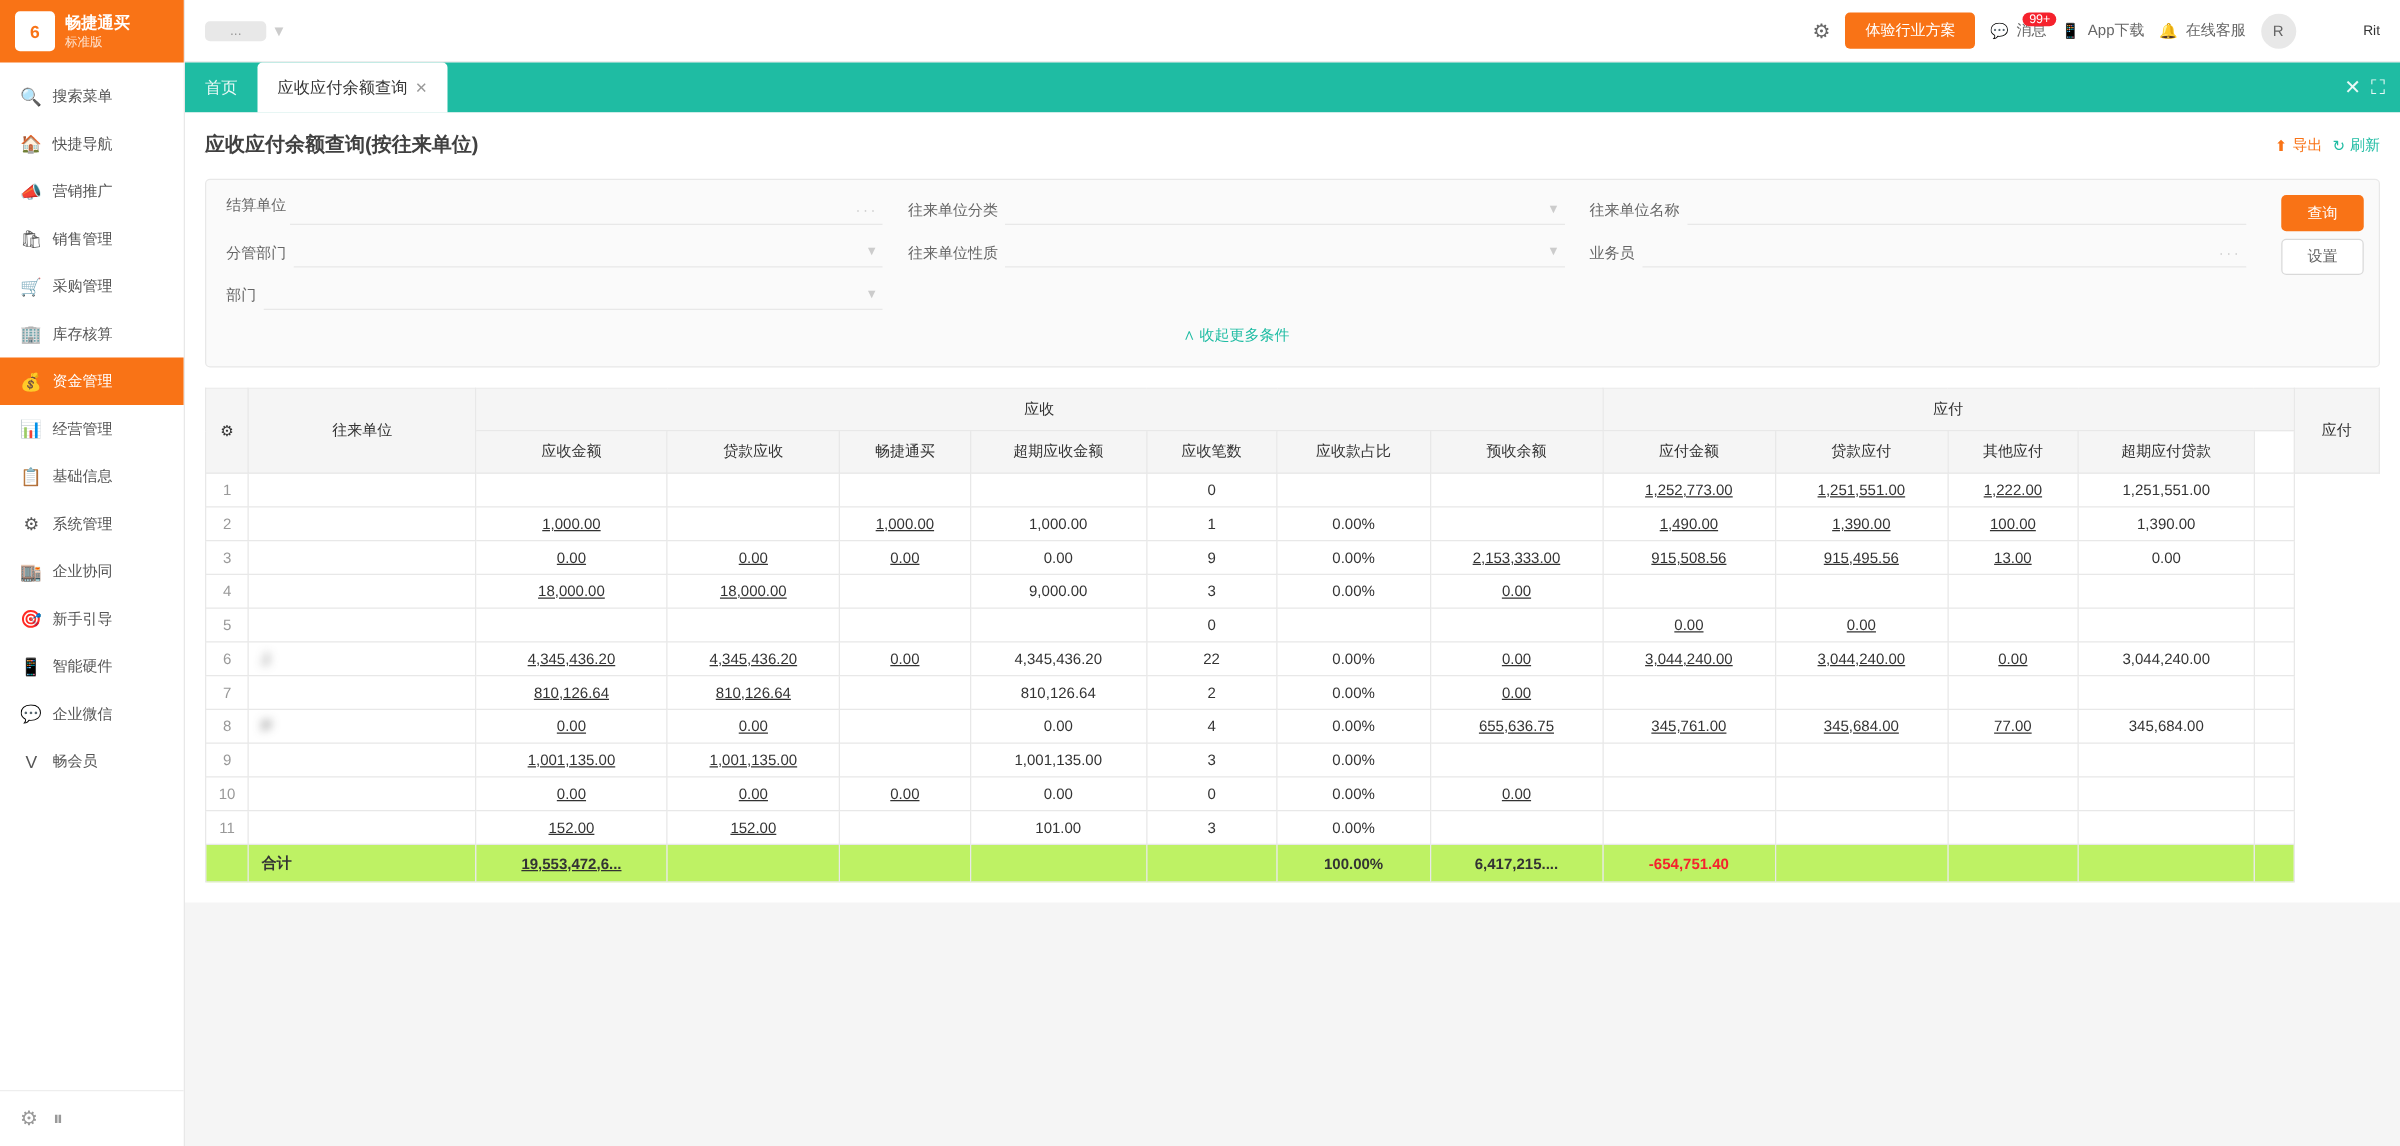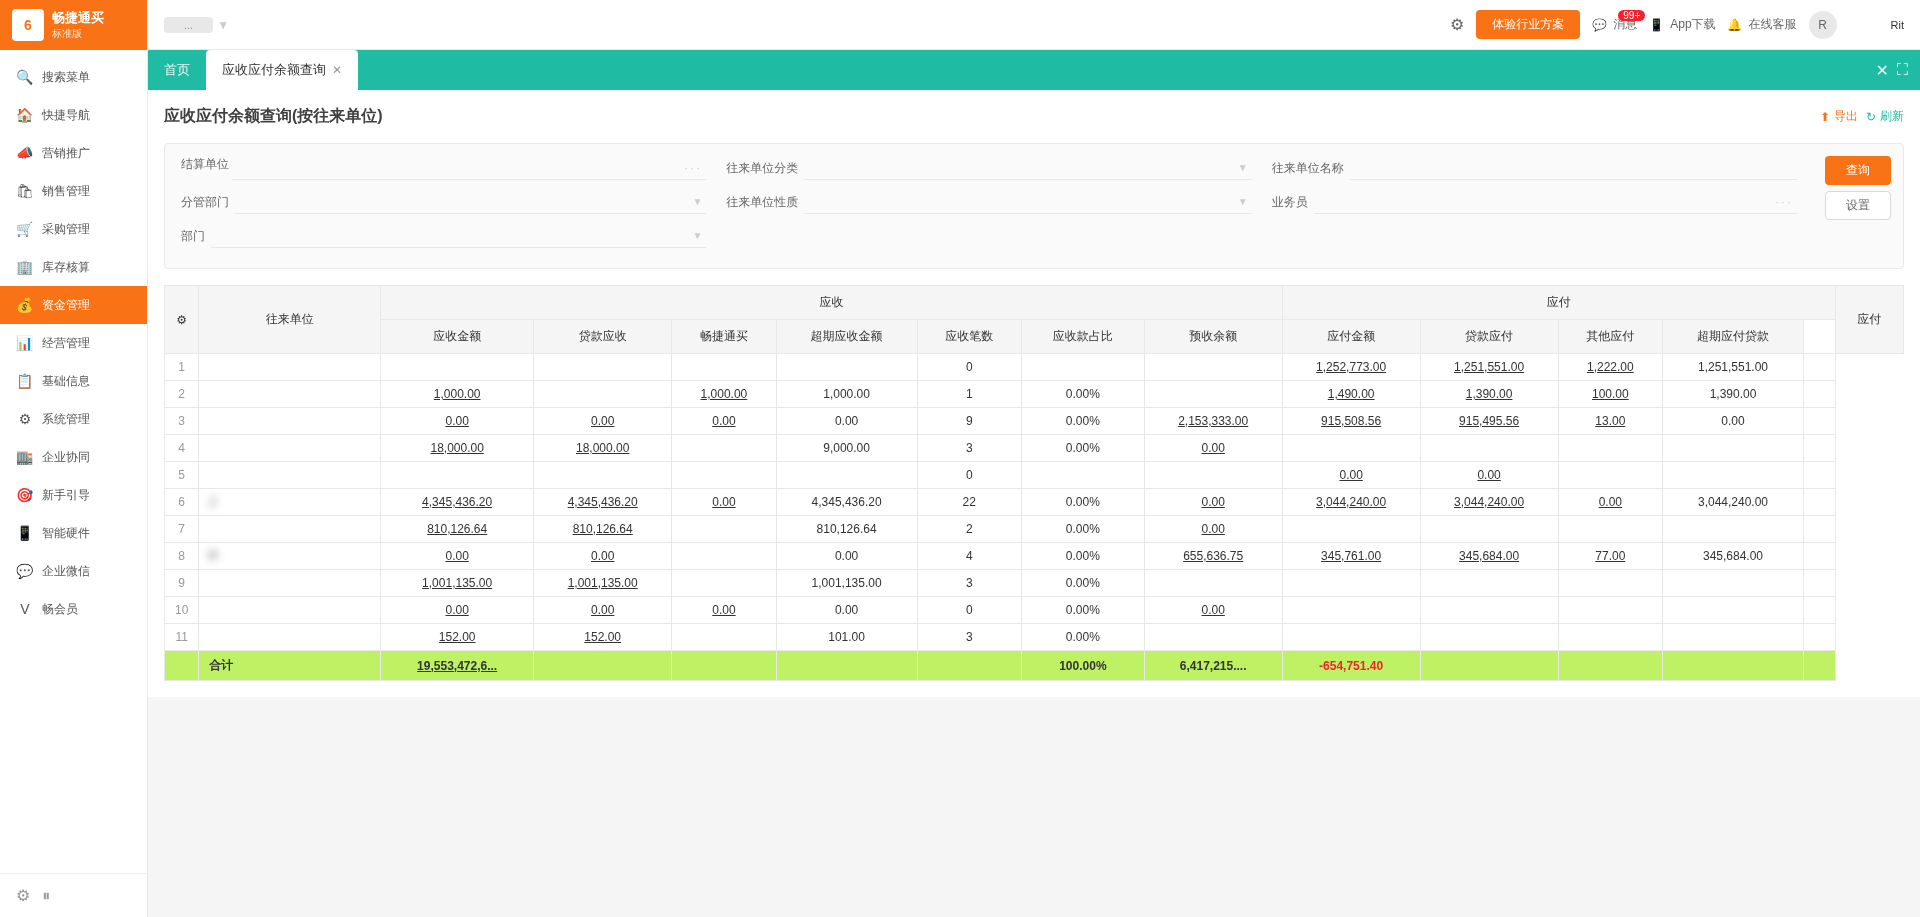--- a/index.html
+++ b/index.html
@@ -262,20 +262,24 @@
 
             <div style="display:grid; grid-template-columns:1fr 1fr 1fr; gap:10px 20px; margin-bottom:8px;">
               <div style="display:flex;align-items:center;gap:6px;">
                 <span style="font-size:12px;color:#666;white-space:nowrap;">部门</span>
                 <div style="flex:1;border-bottom:1px solid #e8e8e8;padding:3px 4px;min-height:24px;display:flex;align-items:center;cursor:pointer;">
                   <span style="color:#ccc;margin-left:auto;font-size:10px;">▼</span>
                 </div>
               </div>
             </div>
 
+            <div style="text-align:center;padding:4px;cursor:pointer;color:#1fbca3;font-size:12px;">
+              <span>∧</span>
+              <span>收起更多条件</span>
+            </div>
           </div>
 
           <div style="display:flex;flex-direction:column;gap:6px;padding:12px;justify-content:flex-start;">
             <button class="btn-query">查询</button>
             <button class="btn-setting">设置</button>
           </div>
         </div>
 
         <div class="table-container">
           <table class="data-table">

